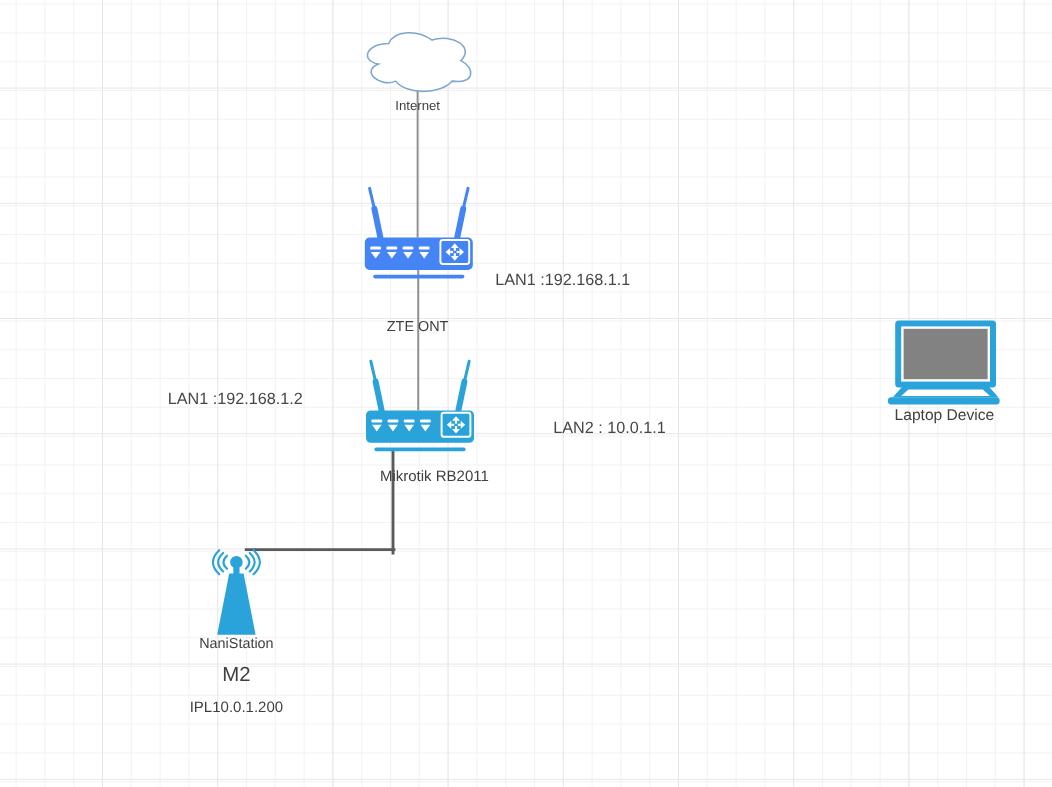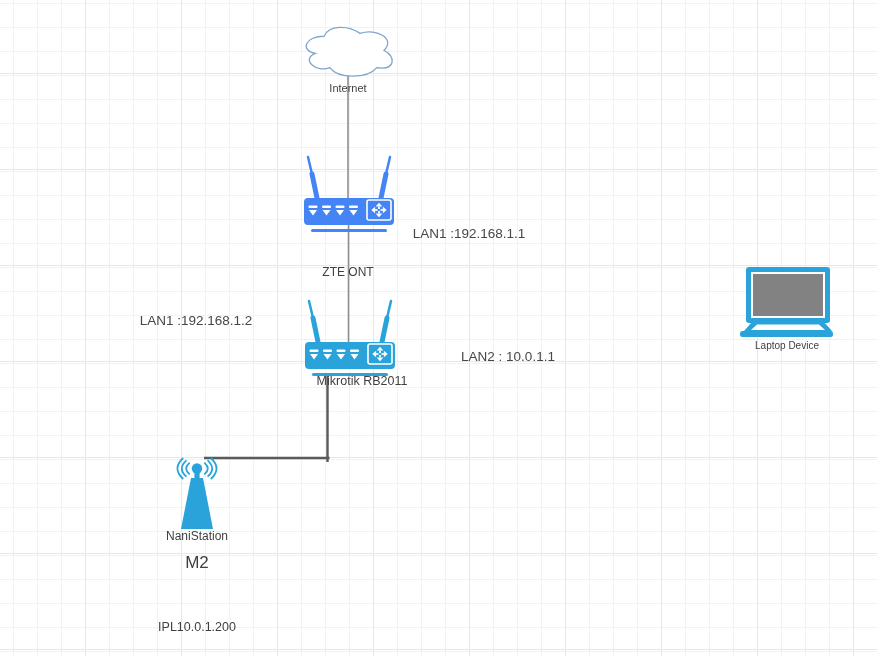--- a/index.html
+++ b/index.html
@@ -158,27 +158,27 @@
       </g>
     </g>
   </svg>
 
   <div class="node-label small" style="left:348px; top:89px;">Internet</div>
 
   <div class="node-label" style="left:348px; top:240px;margin-top:32px;">ZTE ONT</div>
 
   <div class="annotation-label" style="left:469px; top:193px;margin-top:40px;">LAN1 :192.168.1.1</div>
 
-  <div class="node-label" style="left:352px; top:381px; font-size:12.5px;padding-left:20px;">Mikrotik RB2011</div>
+  <div class="node-label" style="left:352px; top:397px; font-size:12.5px;padding-left:20px;">Mikrotik RB2011</div>
 
-  <div class="annotation-label" style="left:196px; top:320px;">LAN1 :192.168.1.2</div>
+  <div class="annotation-label" style="left:196px; top:332px;">LAN1 :192.168.1.2</div>
 
   <div class="annotation-label" style="left:508px; top:356px;text-align:center;">LAN2 : 10.0.1.1</div>
 
   <div class="node-label" style="left:197px; top:536px; font-size:12px;">NaniStation</div>
 
   <div class="node-label" style="left:197px; top:563px; font-size:17px;">M2</div>
 
-  <div class="node-label" style="left:197px; top:590px; font-size:12.5px;margin-top:37px;">IPL10.0.1.200</div>
+  <div class="node-label" style="left:197px; top:590px; font-size:12.5px;">IPL10.0.1.200</div>
 
-  <div class="node-label" style="left:787px; top:346px; font-size:10px;text-align:right;">Laptop Device</div>
+  <div class="node-label" style="left:787px; top:346px; font-size:13px;text-align:right;">Laptop Device</div>
 
 </div>
 
 </body></html>

